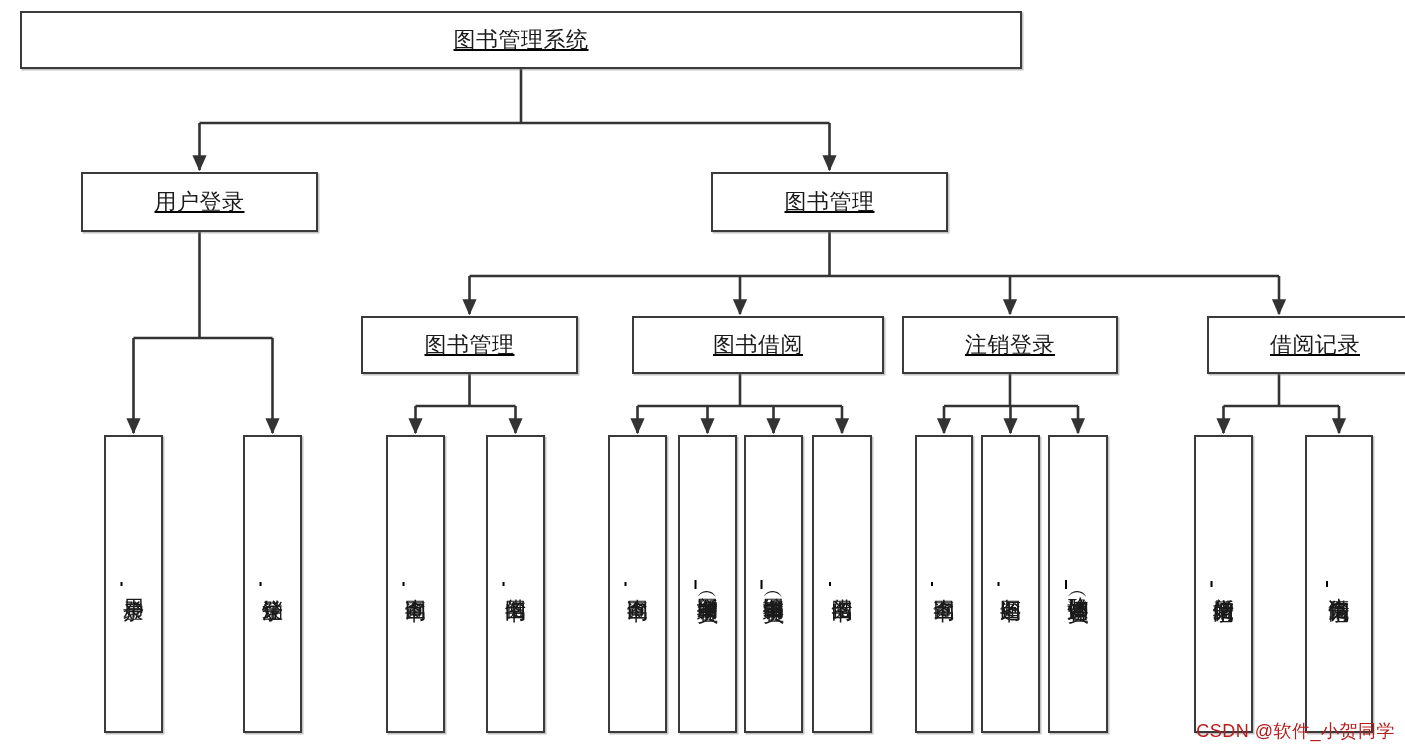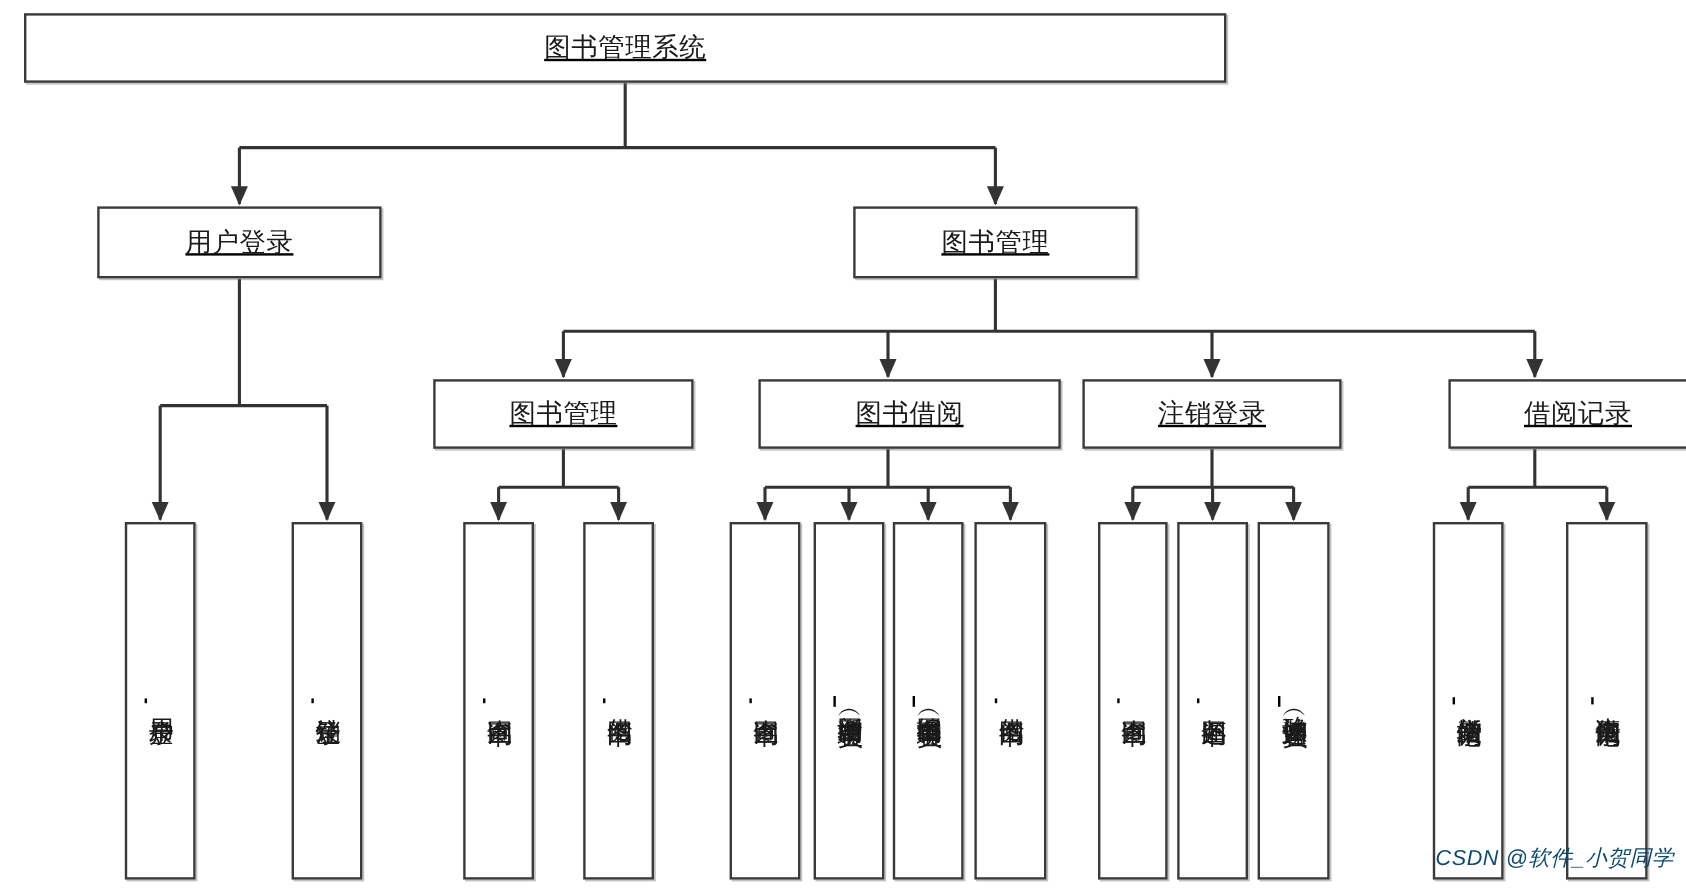--- a/index.html
+++ b/index.html
@@ -49,26 +49,25 @@
     text-orientation: upright;
     white-space: normal;
     font-size: 21px;
     line-height: 1.05;
     letter-spacing: 1px;
     max-height: 100%;
   }
   .watermark {
     position: absolute;
     right: 10px;
-    bottom: 20px;
+    bottom: 4px;
     font-size: 18px;
-    color: #0c4a6e;
+    color: #b91c1c;
     white-space: nowrap;
     letter-spacing: 0.5px;
-    font-style: italic;
   }
 </style>
 </head>
 <body>
 
 <div id="canvas">
 
   <svg class="wires" viewBox="0 0 1405 747" xmlns="http://www.w3.org/2000/svg">
     <defs>
       <marker id="arrow" viewBox="0 0 10 10" refX="9.2" refY="5" markerWidth="6.2" markerHeight="6.2" orient="auto-start-reverse">

